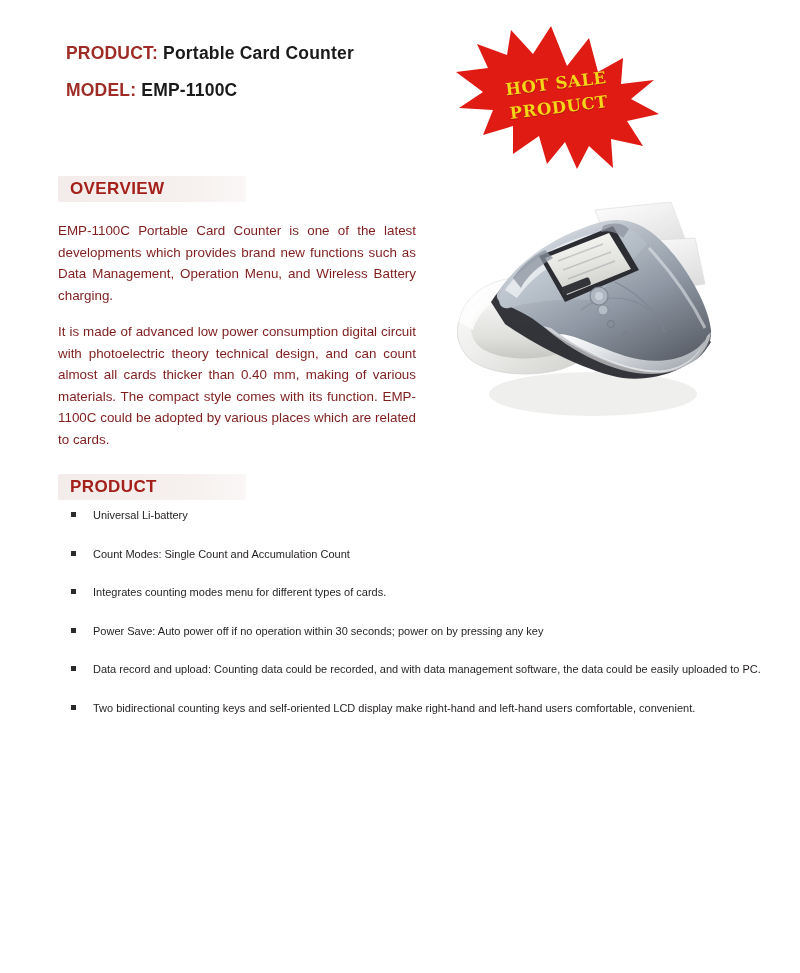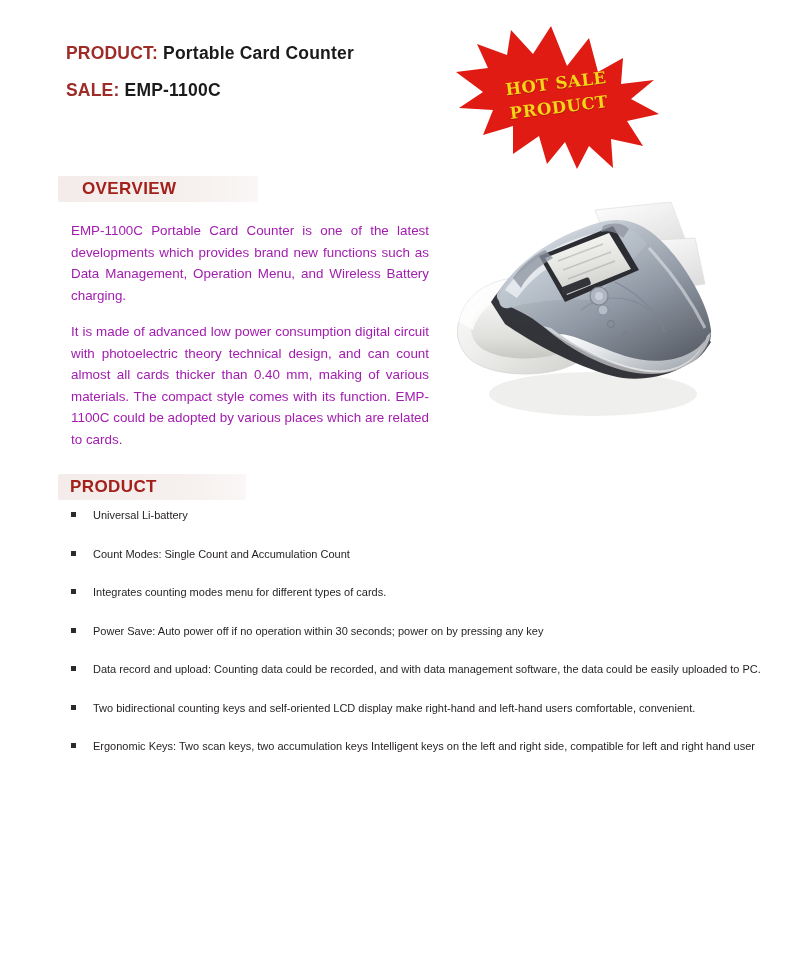--- a/index.html
+++ b/index.html
@@ -77,32 +77,32 @@
     display: flex;
     align-items: center;
   }
   .section-head .section-title {
     font-size: 17px;
     font-weight: bold;
     color: #a3201b;
     letter-spacing: 0.4px;
     padding-left: 12px;
   }
-  #overview-head { left: 58px; top: 176px; width: 188px; padding-left: 12px; }
+  #overview-head { left: 58px; top: 176px; width: 188px; }
   #features-head { left: 58px; top: 474px; width: 188px; }
 
   
   .para {
     position: absolute;
-    left: 71px;
+    left: 58px;
     width: 358px;
     font-size: 13.4px;
     line-height: 21.5px;
     text-align: justify;
-    color: #a21caf;
+    color: #7f1d1d;
   }
   #para-1 { top: 207px; }
   #para-2 { top: 308px; }
 
   
   .photo {
     position: absolute;
     left: 443px;
     top: 182px;
     width: 300px;
@@ -137,21 +137,21 @@
 </style>
 </head>
 <body>
 
 <div class="header-block">
   <div class="header-line">
     <span class="label-red">PRODUCT:</span>
     <span class="label-val">Portable Card Counter</span>
   </div>
   <div class="header-line">
-    <span class="label-red">SALE:</span>
+    <span class="label-red">MODEL:</span>
     <span class="label-val">EMP-1100C</span>
   </div>
 </div>
 
 <div class="badge">
   <svg viewBox="0 0 205 148" xmlns="http://www.w3.org/2000/svg">
     <polygon fill="#e01b13" points="
       96,4 112,44 134,16 143,50 168,36 166,62 199,58 176,77 204,92 172,99 188,124
       156,117 158,146 134,124 122,147 110,120 92,142 84,114 58,132 58,104 28,113
       38,88 4,86 28,70 1,50 33,46 22,22 52,33 56,8 78,32"></polygon>
@@ -293,17 +293,13 @@
     <span class="bullet"></span>
   </li>
   <li class="feature-item wide">
     <span class="bullet"></span>
     <span>Data record and upload: Counting data could be recorded, and with data management software, the data could be easily uploaded to PC.</span>
   </li>
   <li class="feature-item wide">
     <span class="bullet"></span>
     <span>Two bidirectional counting keys and self-oriented LCD display make right-hand and left-hand users comfortable, convenient.</span>
   </li>
-  <li class="feature-item wide">
-    <span class="bullet"></span>
-    <span>Ergonomic Keys: Two scan keys, two accumulation keys Intelligent keys on the left and right side, compatible for left and right hand user</span>
-  </li>
 </ul>
 
 </body></html>

